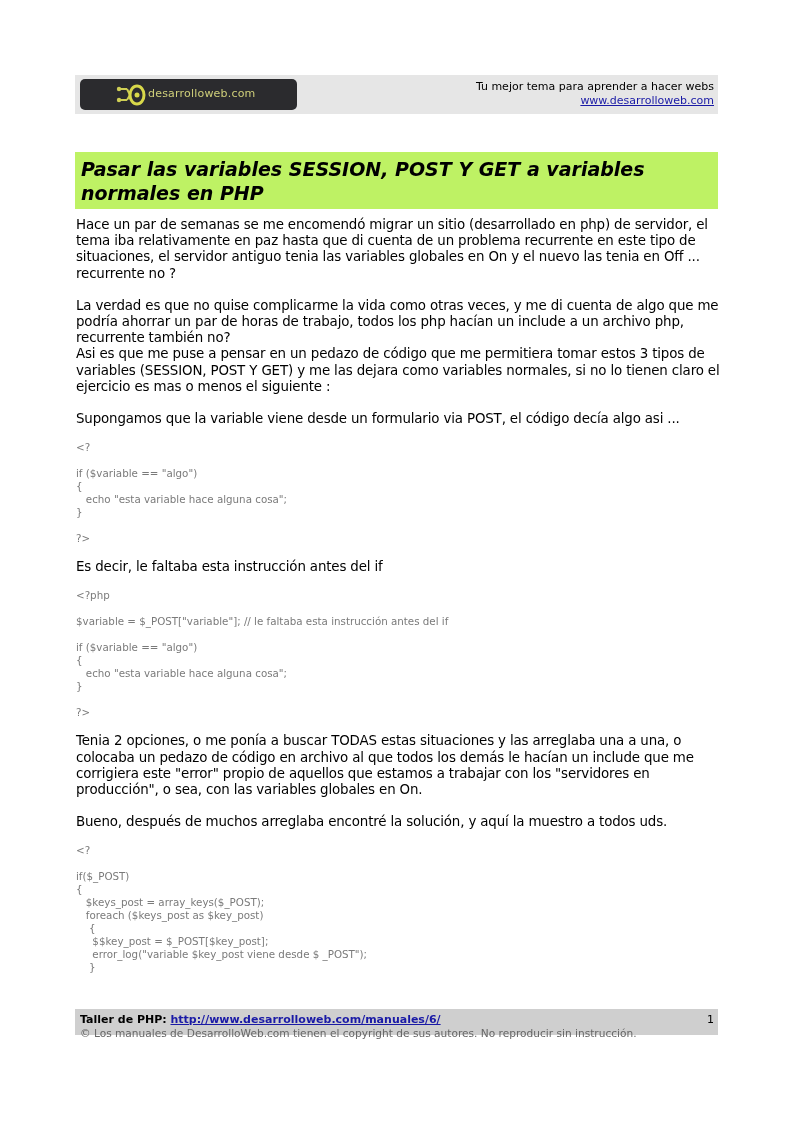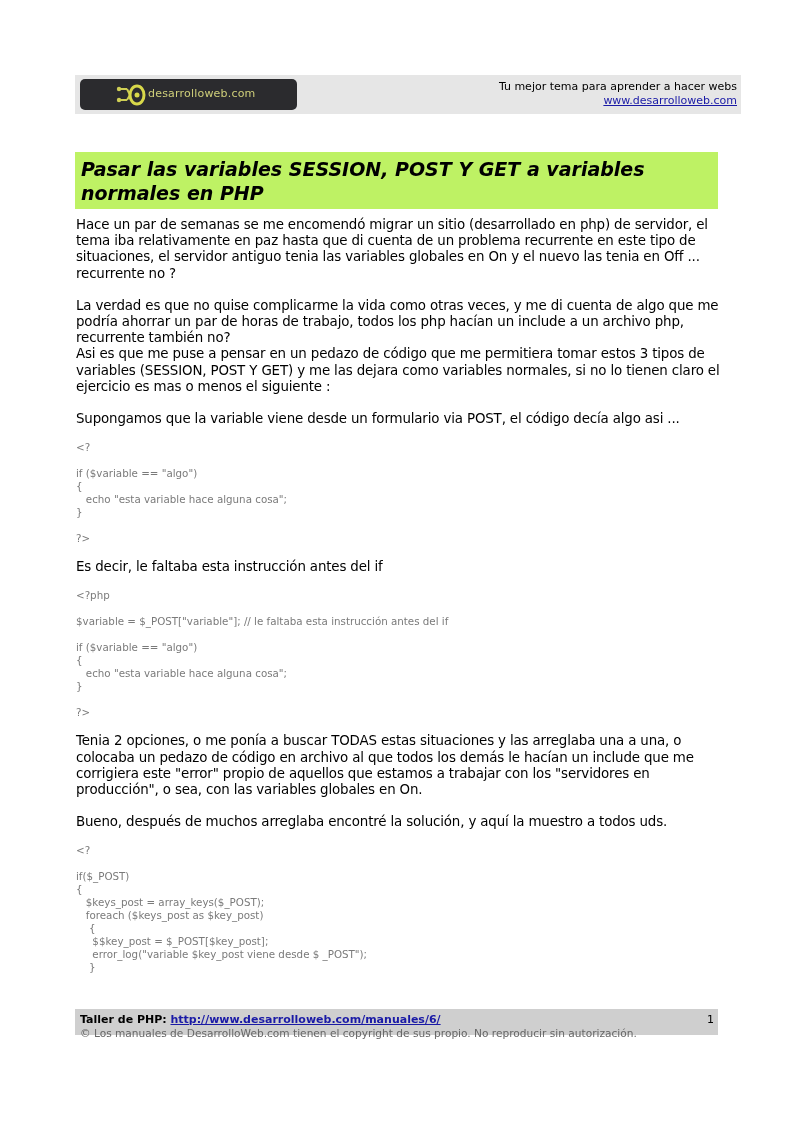--- a/index.html
+++ b/index.html
@@ -1,18 +1,18 @@
 <!DOCTYPE html>
 <html><head>
 <meta charset="utf-8">
 <style>
   html, body { margin: 0; padding: 0; background: #ffffff; }
   body { width: 793px; height: 1122px; position: relative; overflow: hidden;
          font-family: "DejaVu Sans", "Liberation Sans", sans-serif; color: #000; }
-  .header { position: absolute; left: 75px; top: 75px; width: 643px; height: 39px; background: #e6e6e6; padding-left: 23px; }
+  .header { position: absolute; left: 75px; top: 75px; width: 643px; height: 39px; background: #e6e6e6; }
   .logo { position: absolute; left: 5px; top: 4px; width: 217px; height: 31px; background: #2b2b2e; border-radius: 5px; }
   .logo svg { position: absolute; left: 36px; top: 5px; }
   .logo-text { position: absolute; left: 68px; top: 8px; font-size: 11px; color: #cfcf7a; letter-spacing: 0.2px;
                font-family: "DejaVu Sans", sans-serif; }
   .tagline { position: absolute; right: 4px; top: 5px; text-align: right; font-size: 11px; line-height: 14px; }
   .tagline a { color: #1a1aa6; text-decoration: underline; }
   .title-box { position: absolute; left: 75px; top: 152px; width: 643px; height: 57px; background: #bef264; }
   .title { position: absolute; left: 6px; top: 5px; width: 620px; margin: 0; font-size: 19px; line-height: 24px;
            font-weight: bold; font-style: italic; font-family: "DejaVu Sans", sans-serif; }
   .content { position: absolute; left: 76px; top: 217px; width: 645px; }
@@ -95,15 +95,15 @@
     {
      $$key_post = $_POST[$key_post];
      error_log("variable $key_post viene desde $ _POST");
     }</pre>
 </div>
 
 <div class="footer">
   <div class="footer-line1">
     <span>Taller de PHP: </span><a>http://www.desarrolloweb.com/manuales/6/</a>
   </div>
-  <div class="footer-line2">© Los manuales de DesarrolloWeb.com tienen el copyright de sus propio. No reproducir sin autorización.</div>
+  <div class="footer-line2">© Los manuales de DesarrolloWeb.com tienen el copyright de sus autores. No reproducir sin instrucción.</div>
   <div class="page-num">1</div>
 </div>
 
 </body></html>

